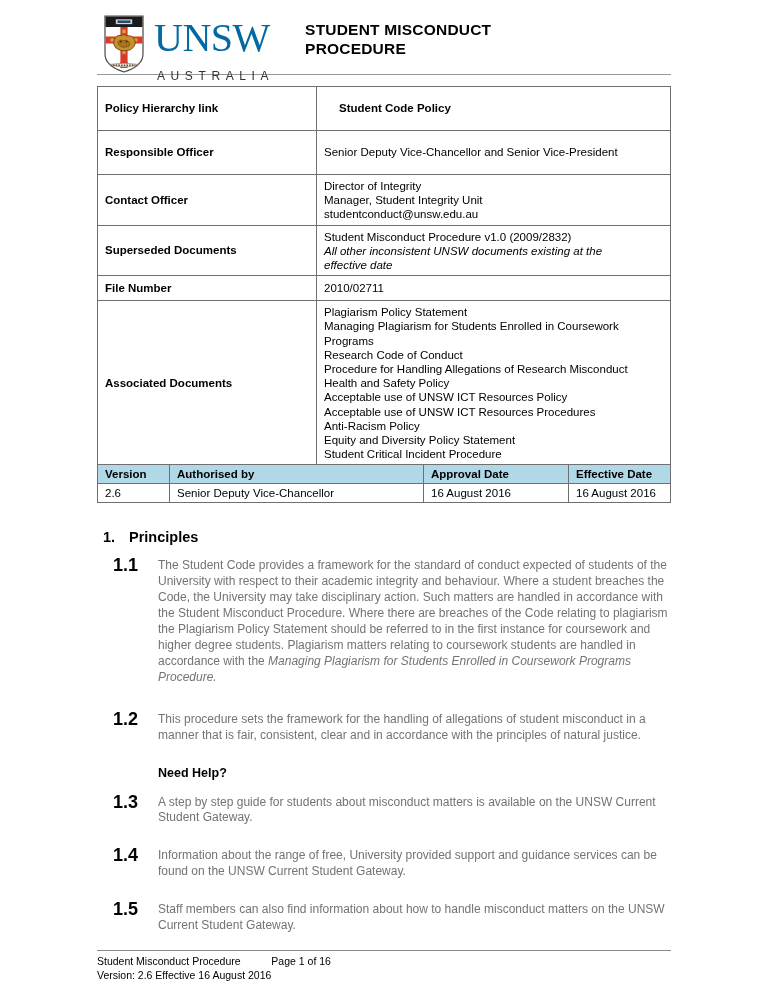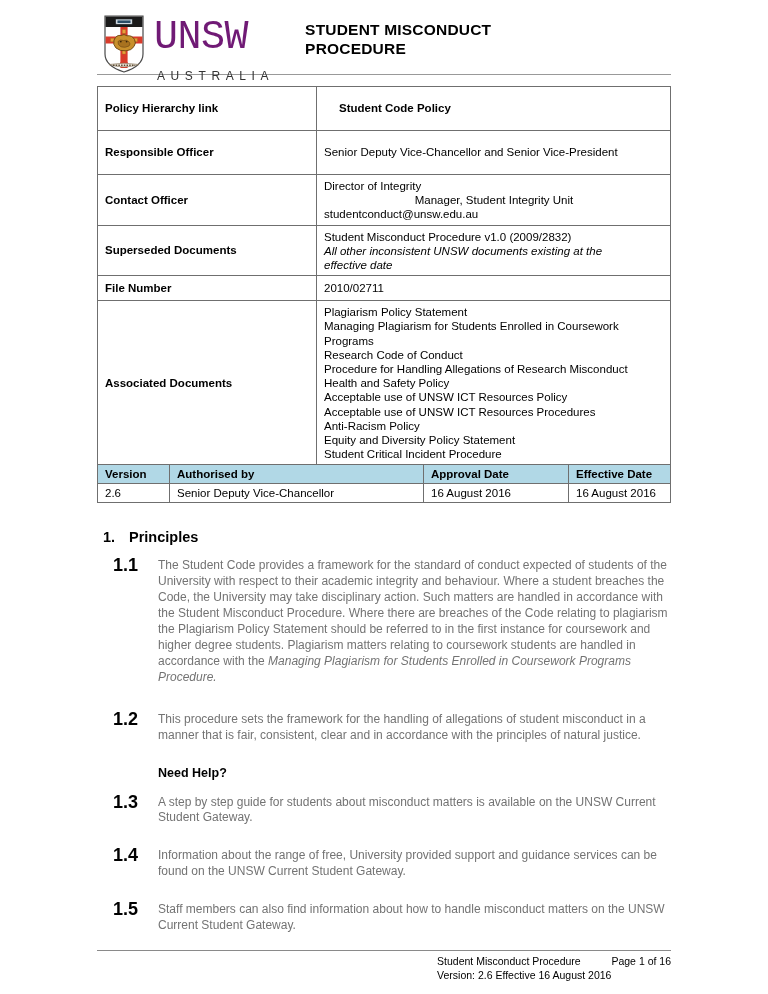--- a/index.html
+++ b/index.html
@@ -49,25 +49,25 @@
     margin-right: 9px;
   }
 
   .wordmark {
     display: flex;
     flex-direction: column;
     justify-content: flex-start;
     padding-top: 5px;
   }
   .wordmark-main {
-    font-family: Liberation Mono, monospace;
+    font-family: Liberation Serif, serif;
     font-size: 40px;
     line-height: 38px;
     letter-spacing: -0.5px;
-    color: #701a75;
+    color: #0369a1;
     font-weight: 400;
   }
   .wordmark-sub {
     font-family: Liberation Sans, sans-serif;
     font-size: 12px;
     letter-spacing: 5.6px;
     color: #333333;
     padding-left: 3px;
     margin-top: 12px;
   }
@@ -179,21 +179,21 @@
 
   
   .doc-footer {
     position: absolute;
     left: 97px;
     right: 97px;
     bottom: 12px;
     border-top: 1px solid #8a8a8a;
     padding-top: 4px;
     display: flex;
-    justify-content: flex-end;
+    justify-content: flex-start;
     align-items: flex-start;
     font-size: 10.5px;
     line-height: 13.5px;
     color: #000;
   }
   .footer-left span { display: block; }
 </style>
 </head>
 <body>
 
@@ -244,21 +244,21 @@
           <td class="val" style="font-weight: bold; padding-left: 22px;">Student Code Policy</td>
         </tr>
         <tr class="row-tall">
           <td class="label">Responsible Officer</td>
           <td class="val">Senior Deputy Vice-Chancellor and Senior Vice-President</td>
         </tr>
         <tr class="row-tall">
           <td class="label">Contact Officer</td>
           <td class="val vtop">
             <span style="display: block;">Director of Integrity</span>
-            <span style="display: block; text-align: center;">Manager, Student Integrity Unit</span>
+            <span style="display: block;">Manager, Student Integrity Unit</span>
             <span style="display: block;">studentconduct@unsw.edu.au</span>
           </td>
         </tr>
         <tr class="row-tall">
           <td class="label">Superseded Documents</td>
           <td class="val vtop">
             <span style="display: block;">Student Misconduct Procedure v1.0  (2009/2832)</span>
             <span class="ital" style="display: block;">All other inconsistent UNSW documents existing at the</span>
             <span class="ital" style="display: block;">effective date</span>
           </td>

